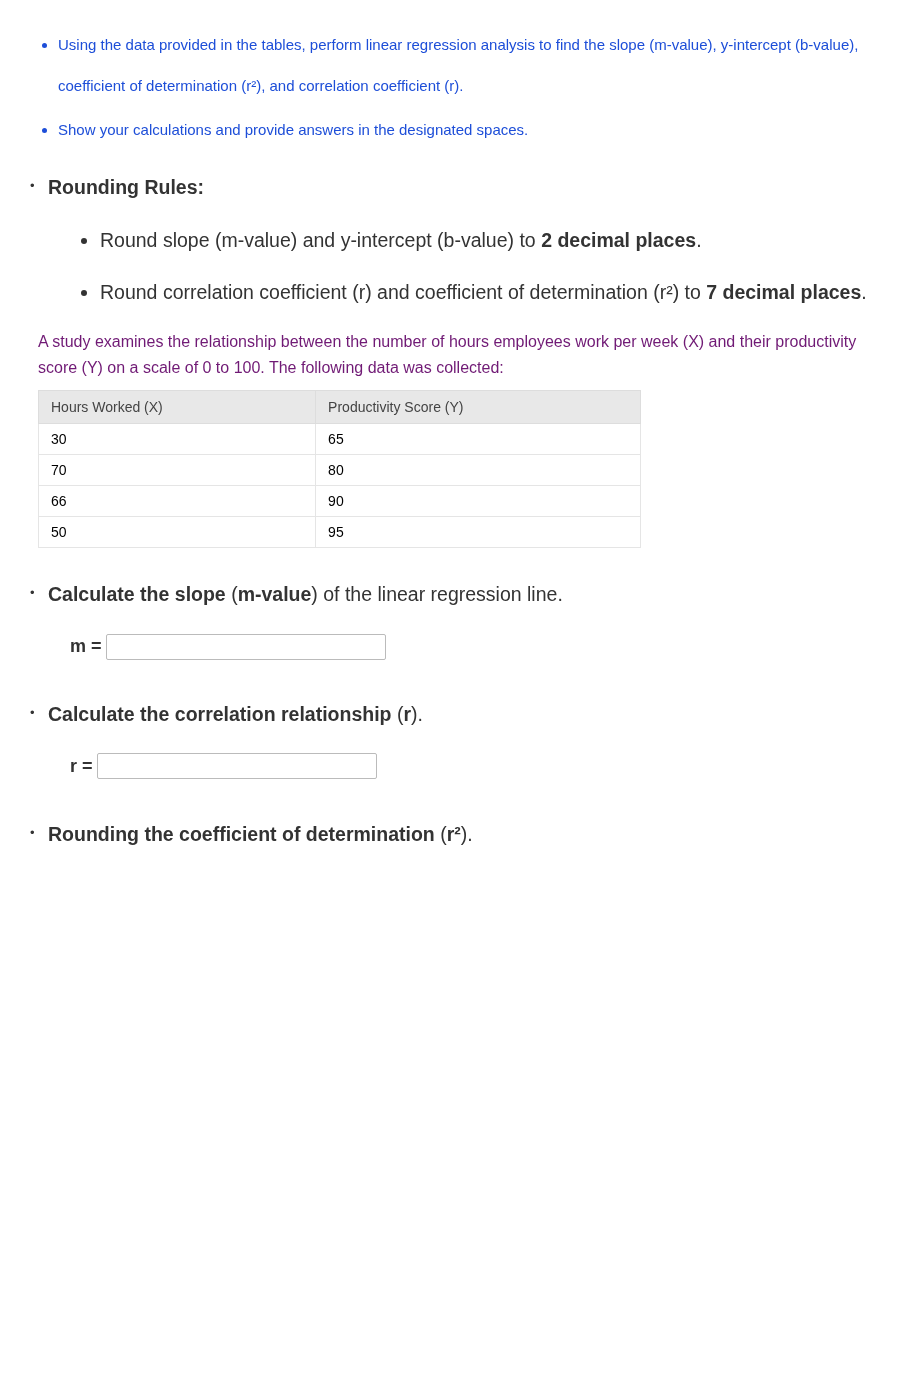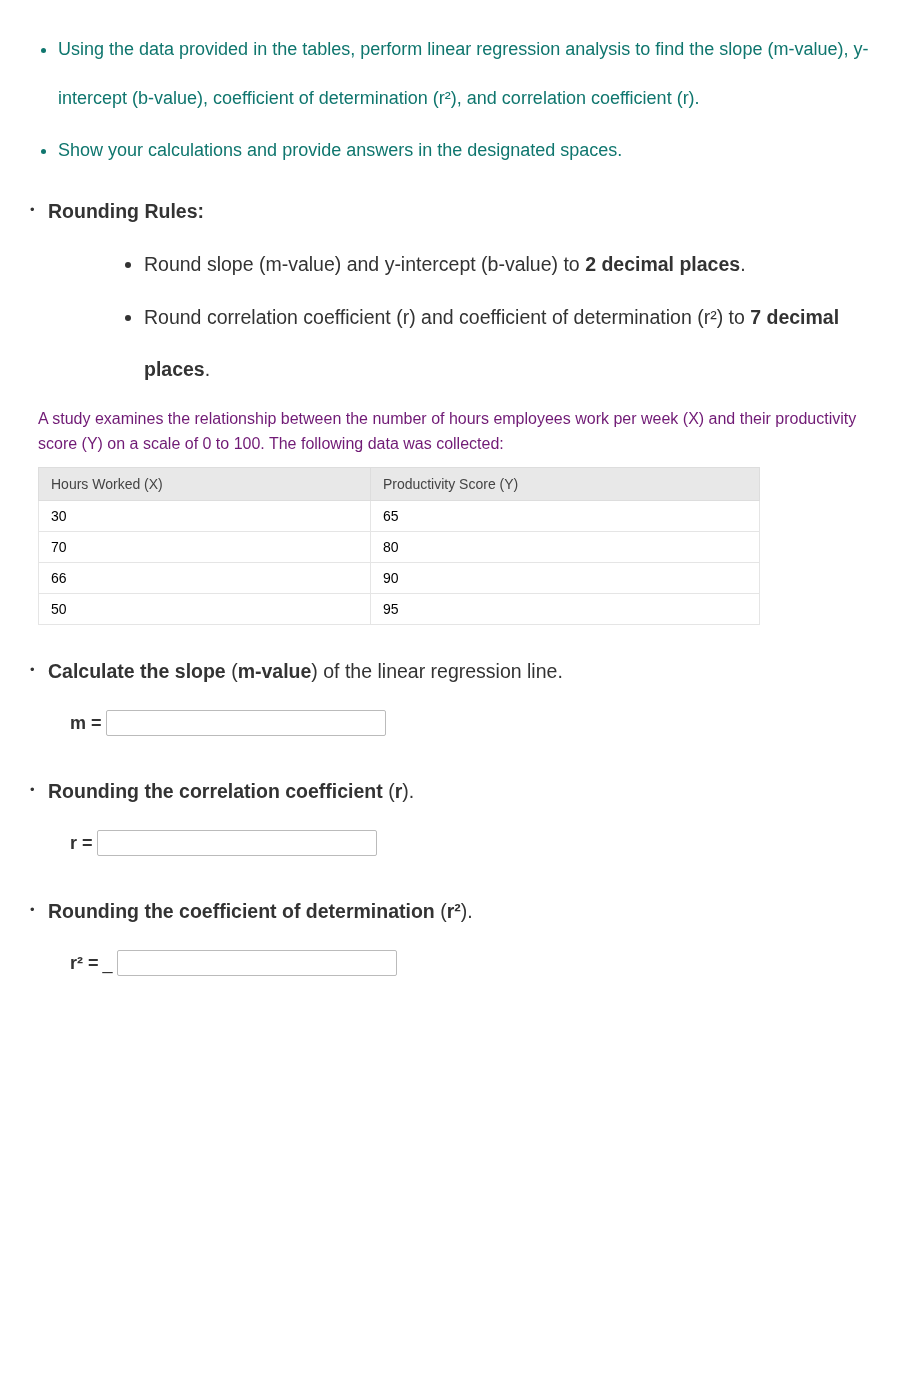--- a/index.html
+++ b/index.html
@@ -13,48 +13,47 @@
       padding: 25px 20px;
       width: 906px;
       background: #fff;
     }
     .top-bullets {
       list-style: disc;
       padding-left: 38px;
       margin-bottom: 20px;
     }
     .top-bullets > li {
-      font-size: 18px;
+      font-size: 15px;
       line-height: 2.7;
-      color: #0f766e;
+      color: #1d4ed8;
       margin-bottom: 4px;
     }
     .sub-bullets {
       list-style: disc;
       padding-left: 52px;
     }
     .sub-bullets > li {
       font-size: 19.5px;
       line-height: 2.7;
       color: #333;
-      margin-left: 44px;
     }
     .bold {
       font-weight: bold;
     }
     .study-text {
       font-size: 16px;
       line-height: 1.6;
       color: #701a75;
       margin: 8px 0 10px 0;
       padding-left: 18px;
     }
     table {
       border-collapse: collapse;
-      width: 722px;
+      width: 603px;
       margin-left: 18px;
       margin-bottom: 30px;
       font-size: 14px;
     }
     th {
       background: #e8e8e8;
       text-align: left;
       padding: 8px 12px;
       border: 1px solid #ddd;
       font-weight: normal;
@@ -161,28 +160,23 @@
   <li>
     <span class="bold">Calculate the slope</span><span> (</span><span class="bold">m-value</span><span>)</span><span> of the linear regression line.</span>
     <div class="answer-line">
       <span class="label">m =</span>
       <input type="text" style="">
     </div>
   </li>
 
 
   <li>
-    <span class="bold">Rounding the correlation coefficient</span><span> (</span><span class="bold">r</span><span>).</span>
+    <span class="bold">Calculate the correlation relationship</span><span> (</span><span class="bold">r</span><span>).</span>
     <div class="answer-line">
       <span class="label">r =</span>
       <input type="text" style="">
     </div>
   </li>
 
   <li>
     <span class="bold">Rounding the coefficient of determination</span><span> (</span><span class="bold">r²</span><span>).</span>
-    <div class="answer-line">
-      <span class="label">r² =</span>
-      <span class="underscore">_</span>
-      <input type="text" style="">
-    </div>
   </li>
 </ul>
 
 </body></html>

